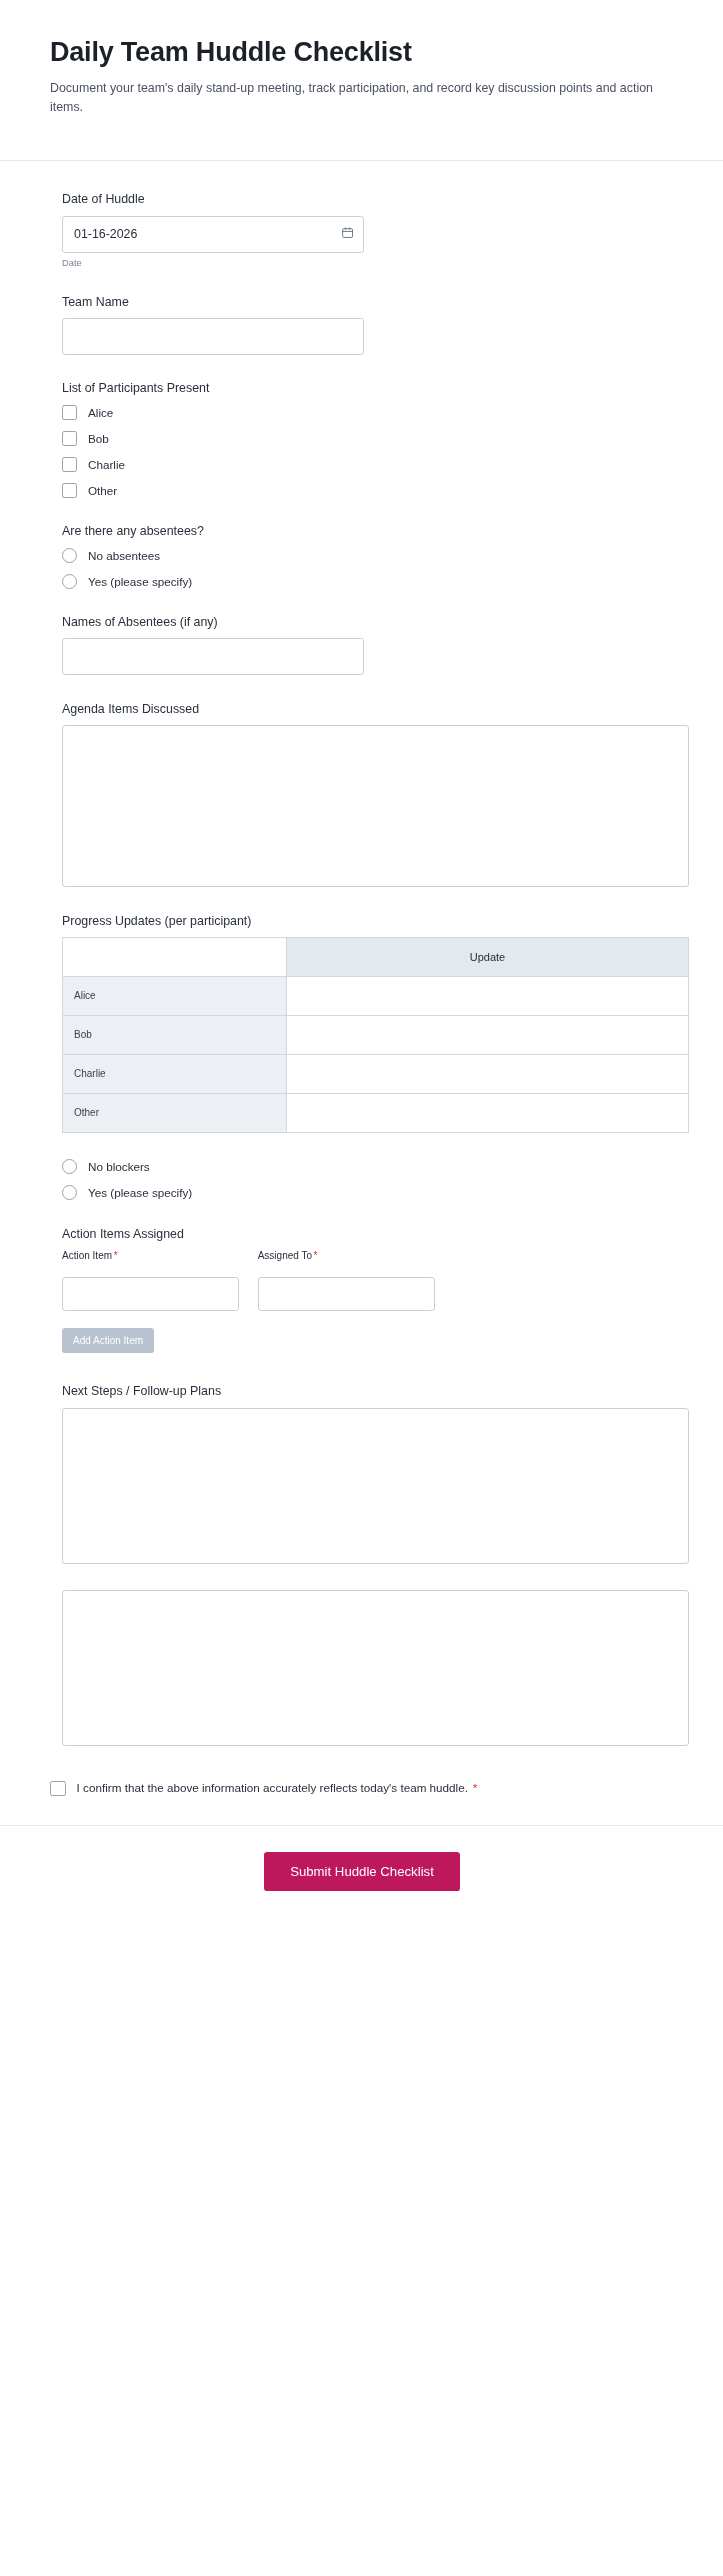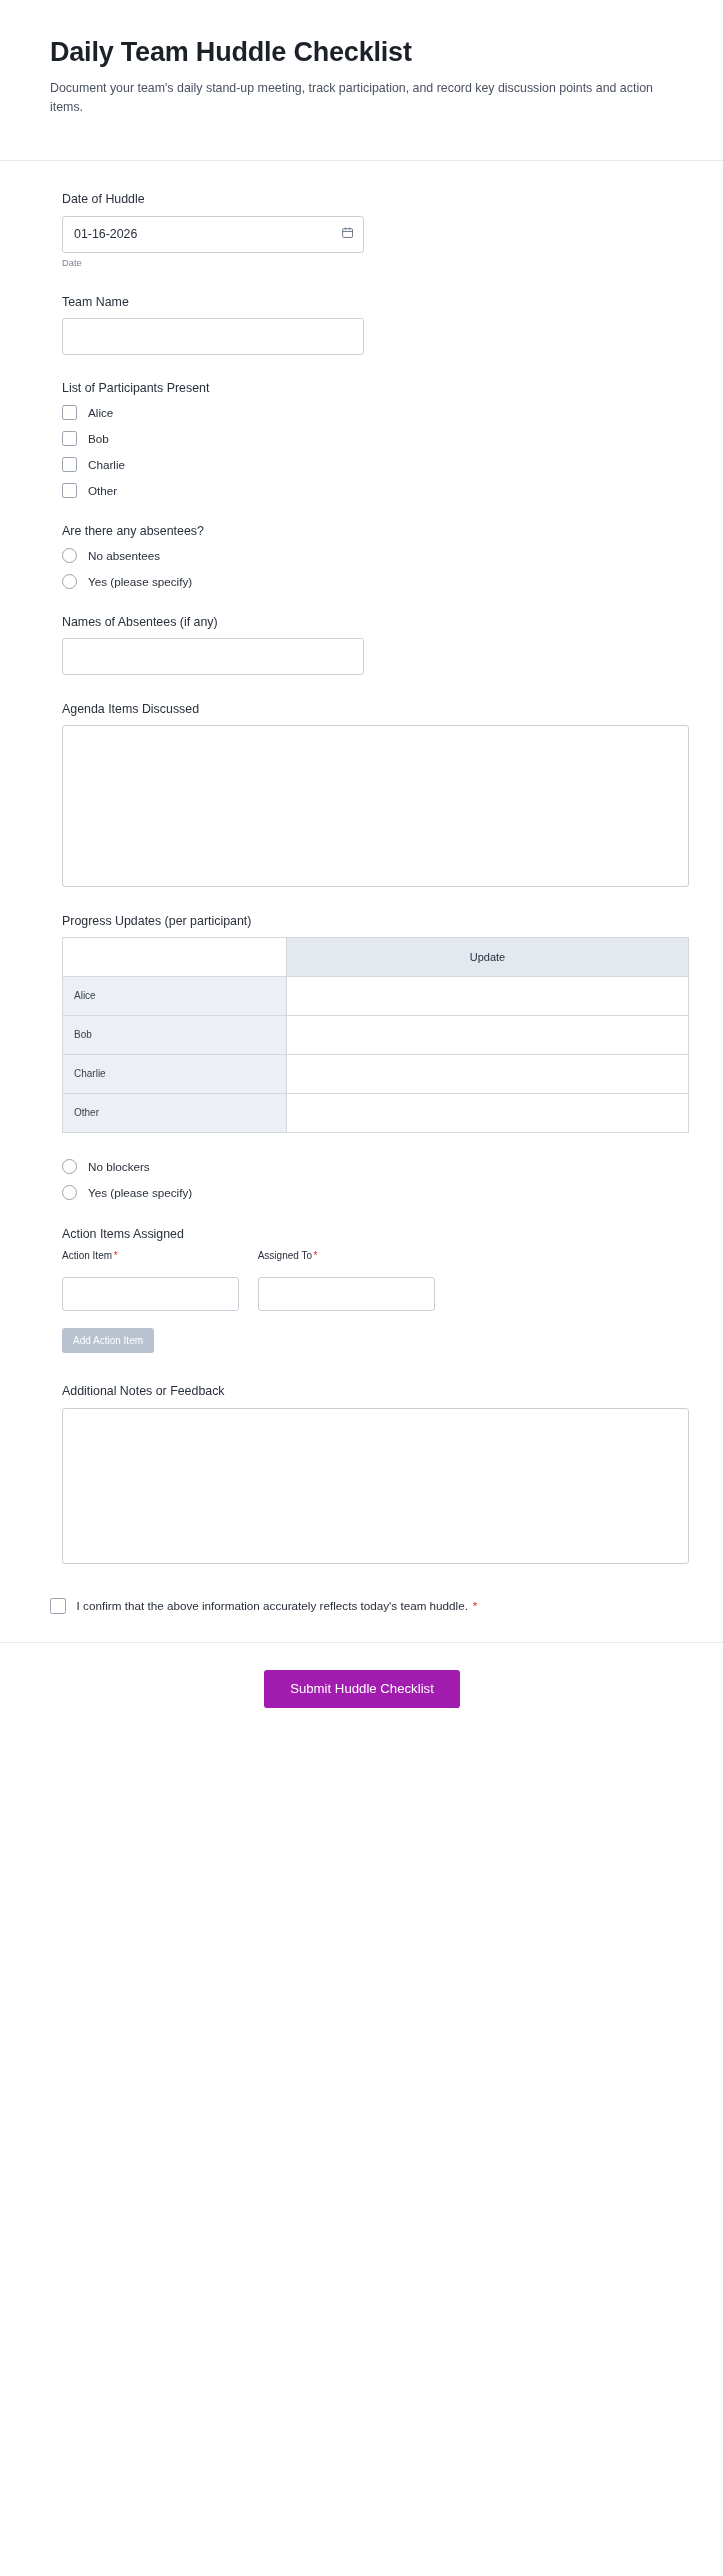--- a/index.html
+++ b/index.html
@@ -202,21 +202,21 @@
     line-height: 1.5;
     max-width: 545px;
   }
   
   .form-footer {
     border-top: 0.8px solid #e6e8ea;
     padding: 26.5px 0 34px 0;
     text-align: center;
   }
   .submit-btn {
-    background: #a21caf;
+    background: #be185d;
     color: #ffffff;
     border: none;
     border-radius: 3.1px;
     font-size: 13.2px;
     padding: 11.7px 26.5px;
     cursor: pointer;
     font-family: "Liberation Sans", sans-serif;
   }
   .gap-sm { height: 4.7px; }
 </style>
@@ -347,23 +347,26 @@
         <div class="action-col">
           <span class="col-label"><span>Assigned To</span><span class="req">*</span></span>
           <input class="action-input" type="text" style="">
         </div>
       </div>
       <button class="add-btn">Add Action Item</button>
     </div>
 
     <div class="gap-sm"></div>
 
-
-    <div class="field-block">
-      <label class="field-label">Additional Notes or Feedback</label>
+    <div class="field-block">
+      <label class="field-label">Next Steps / Follow-up Plans</label>
+      <textarea class="textarea tall" style=""></textarea>
+    </div>
+
+    <div class="field-block">
       <textarea class="textarea tall" style=""></textarea>
     </div>
 
     <div class="confirm-row">
       <span class="checkbox-box"></span>
       <span class="confirm-text"><span>I confirm that the above information accurately reflects today's team huddle.</span> <span class="req">*</span></span>
     </div>
 
   </div>
 

